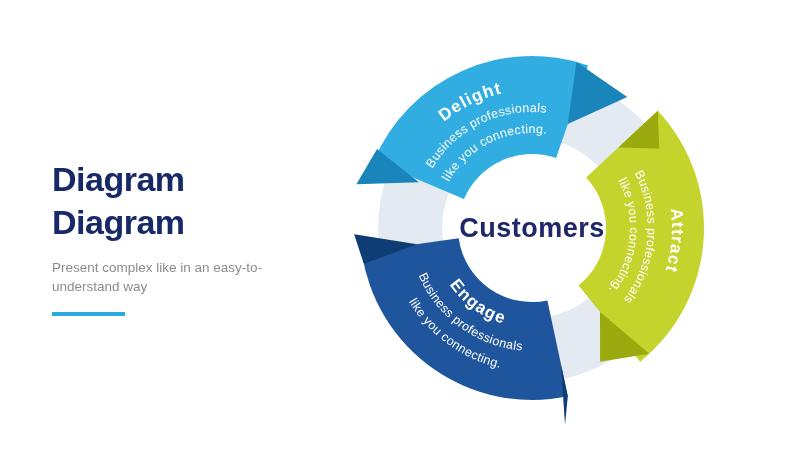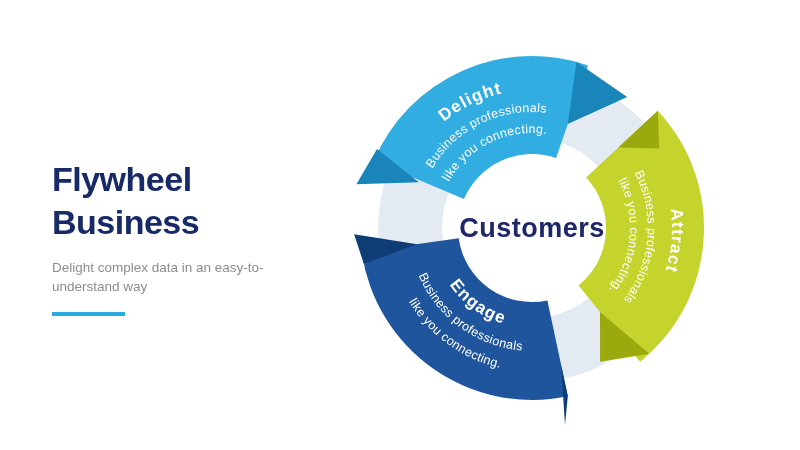--- a/index.html
+++ b/index.html
@@ -25,22 +25,22 @@
   }
   svg{position:absolute;left:0;top:0;}
   .seg-title{font-weight:700;font-size:17px;letter-spacing:1.2px;fill:#ffffff;}
   .seg-desc{font-weight:400;font-size:12.5px;letter-spacing:0.3px;fill:#ffffff;}
   .center-label{font-weight:700;font-size:27px;letter-spacing:0.5px;}
 </style>
 </head>
 <body>
 
 <div class="left-block">
-  <h1 class="page-title">Flywheel Business</h1>
-  <p class="page-subtitle">Delight complex data in an easy-to-understand way</p>
+  <h1 class="page-title">Diagram Diagram</h1>
+  <p class="page-subtitle">Present complex like in an easy-to-understand way</p>
   <div class="accent-bar"></div>
 </div>
 
 <svg width="800" height="450" viewBox="0 0 800 450">
   <defs>
 
     <path id="dl-title-path" d="M 406.2 289.4 A 140 140 0 0 1 657.8 166.6"></path>
     <path id="dl-desc1-path" d="M 427.7 278.9 A 116 116 0 0 1 636.3 177.1"></path>
     <path id="dl-desc2-path" d="M 446.6 269.7 A 95 95 0 0 1 617.4 186.3"></path>
 

